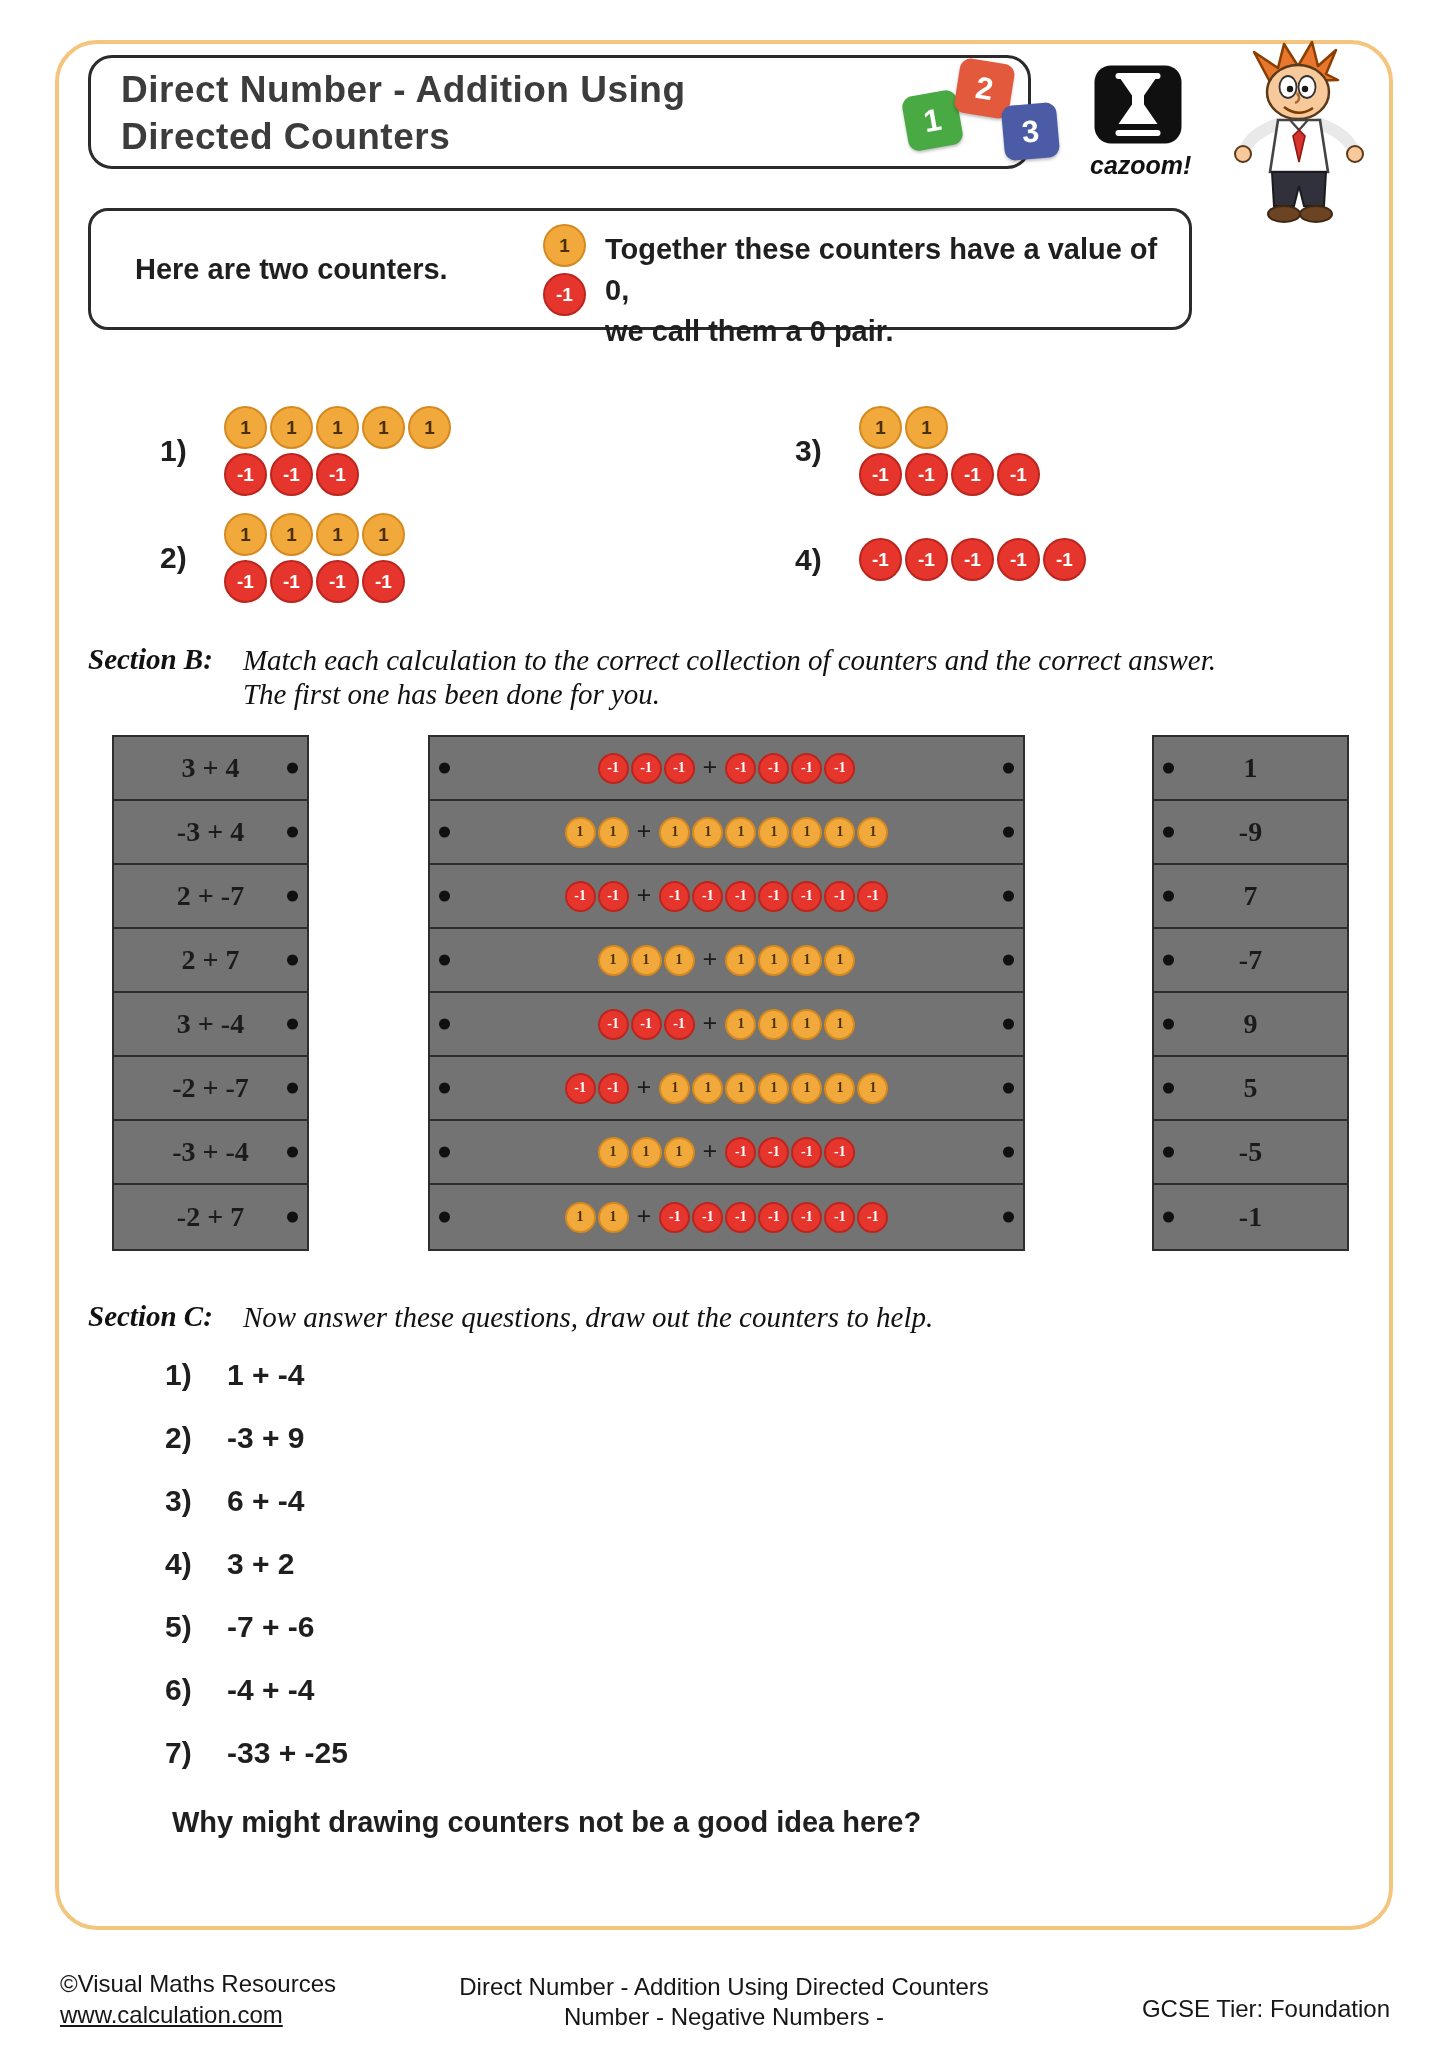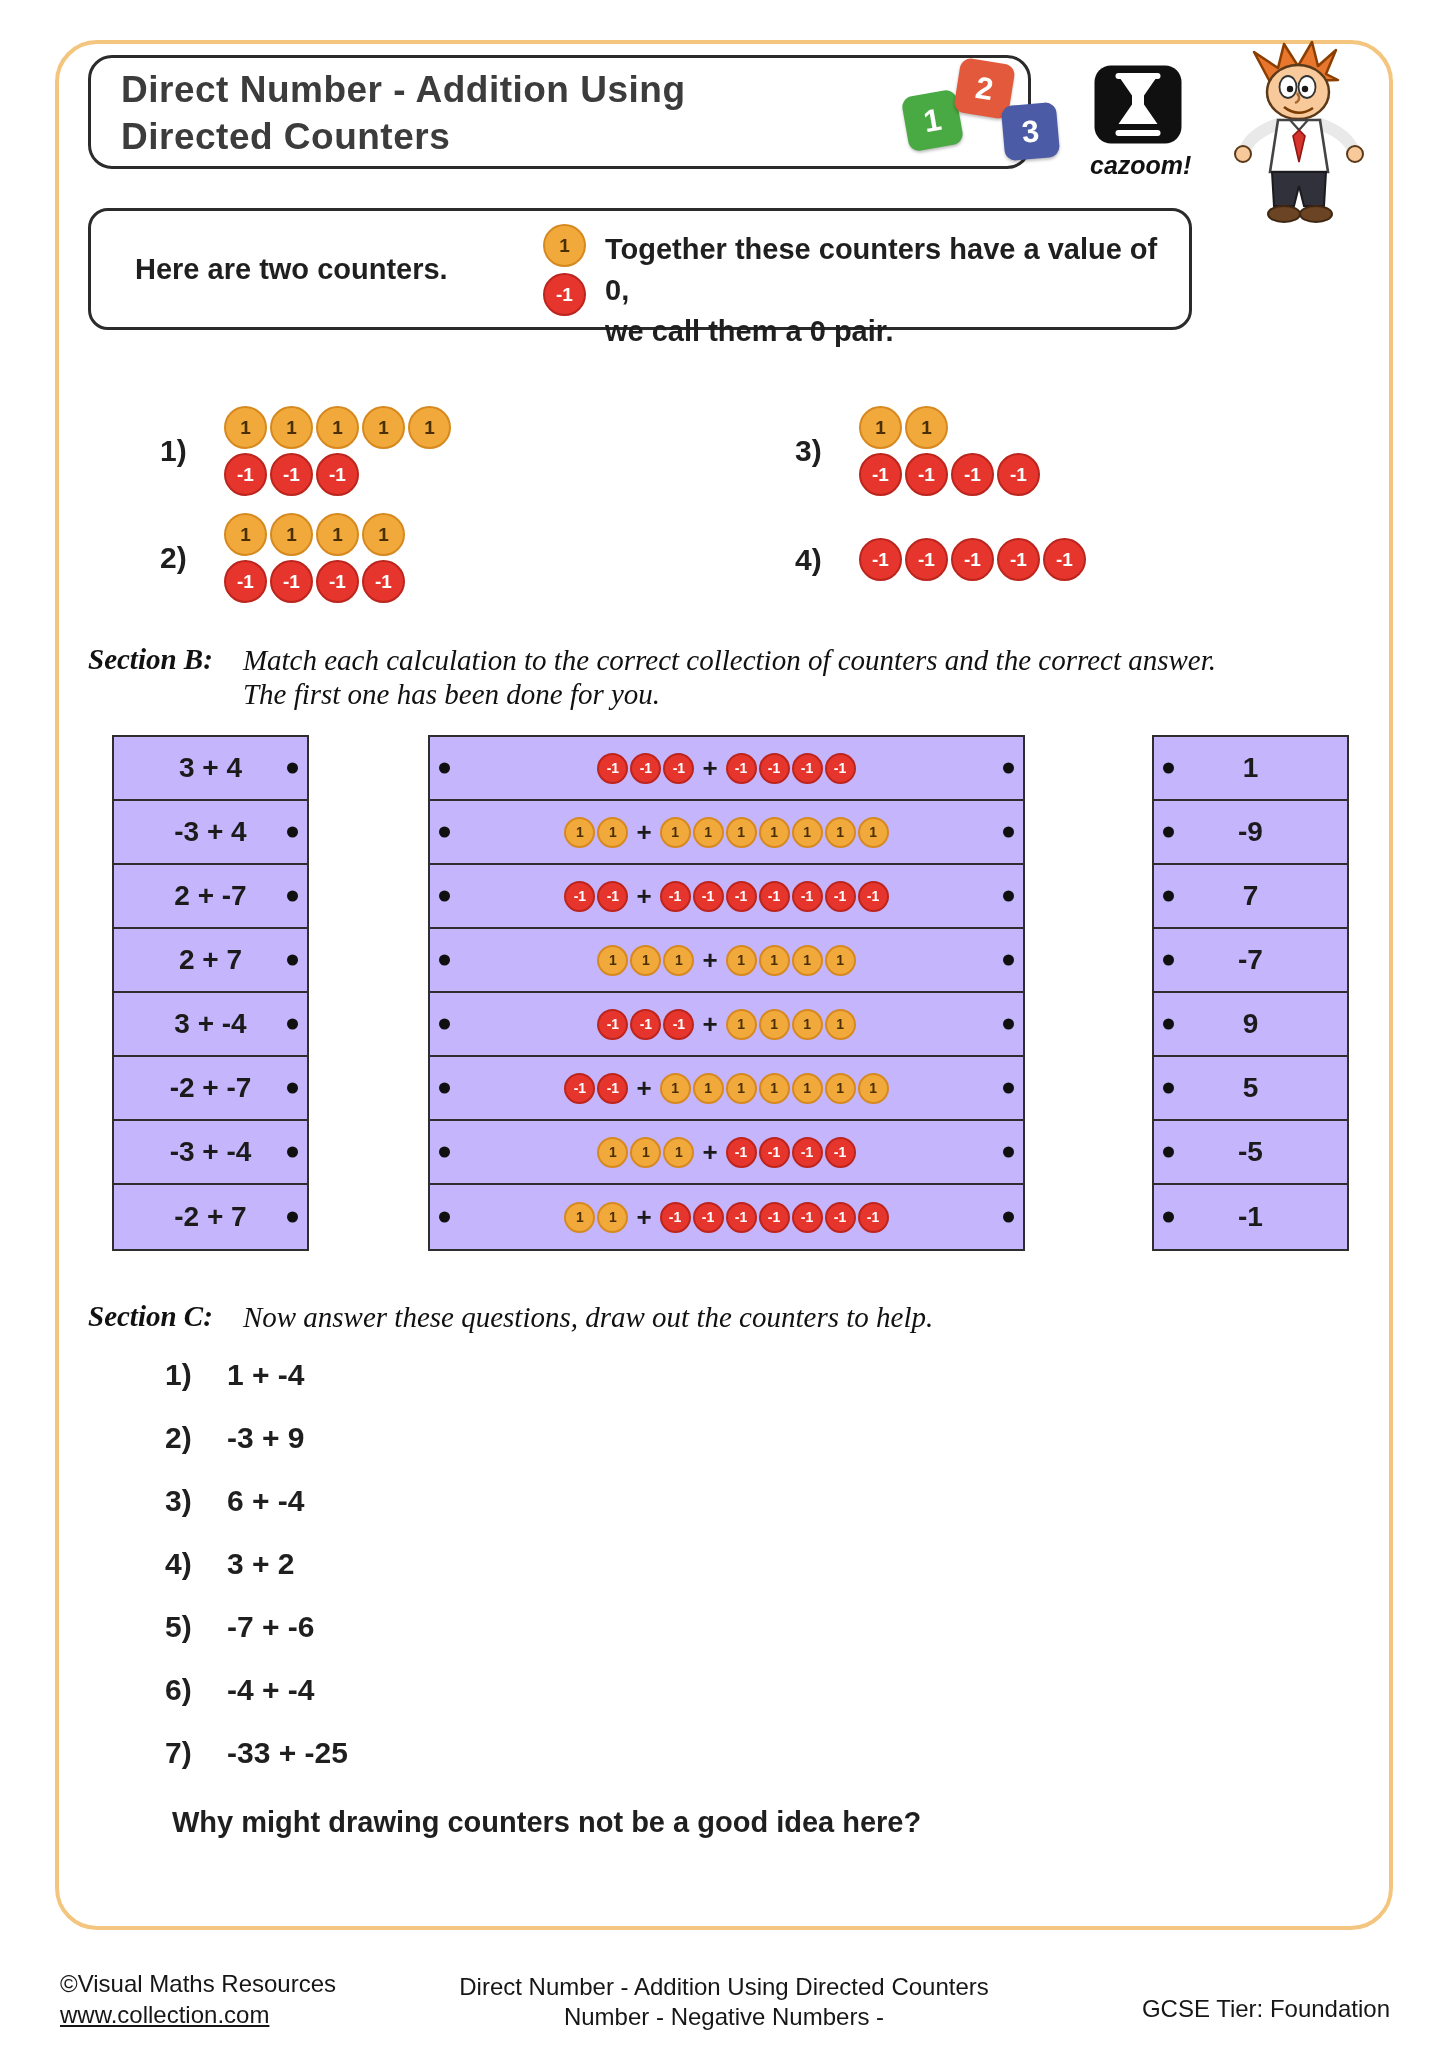--- a/index.html
+++ b/index.html
@@ -45,21 +45,21 @@
   .sec-label { font-weight:700; font-style:italic; white-space:nowrap; }
   .sec-instr { font-style:italic; line-height:34px; }
 
   
   .problem { position:absolute; display:flex; align-items:center; gap:20px; }
   .prob-num { font-size:30px; font-weight:700; color:#1f1f1f; width:44px; }
   .prob-rows { display:flex; flex-direction:column; gap:4px; }
   .counter-row { display:flex; gap:3px; }
 
   
-  .match-col { position:absolute; border:2.5px solid #2e2e2e; background:#c4b5fd; }
+  .match-col { position:absolute; border:2.5px solid #2e2e2e; background:#737373;font-family:Liberation Serif, serif; }
   .match-row { position:relative; height:64px; border-bottom:2.5px solid #2e2e2e;
     display:flex; align-items:center; justify-content:center; }
   .match-row:last-child { border-bottom:none; }
   .dot { position:absolute; width:11px; height:11px; border-radius:50%; background:#101010; top:50%; transform:translateY(-50%); }
   .dot-right { right:9px; } .dot-left { left:9px; }
   .calc-label, .ans-label { font-size:28px; font-weight:700; color:#1b1b1b; }
   .mid-content { display:flex; align-items:center; }
   .cgroup { display:flex; gap:2px; }
   .plus { font-size:26px; font-weight:700; color:#1b1b1b; margin:0 8px; }
 
@@ -469,20 +469,20 @@
       </div>
       <div class="question">
         <span class="q-num">7)</span>
         <span class="q-expr">-33 + -25</span>
       </div>
     </div>
   <div class="followup">Why might drawing counters not be a good idea here?</div>
 
   <div class="footer-left">
     <div>©Visual Maths Resources</div>
-    <a href="#">www.collection.com</a>
+    <a href="#">www.calculation.com</a>
   </div>
   <div class="footer-center">
     <div>Direct Number - Addition Using Directed Counters</div>
     <div>Number - Negative Numbers -</div>
   </div>
   <div class="footer-right">GCSE Tier: Foundation</div>
 </div>
 
 </body></html>

